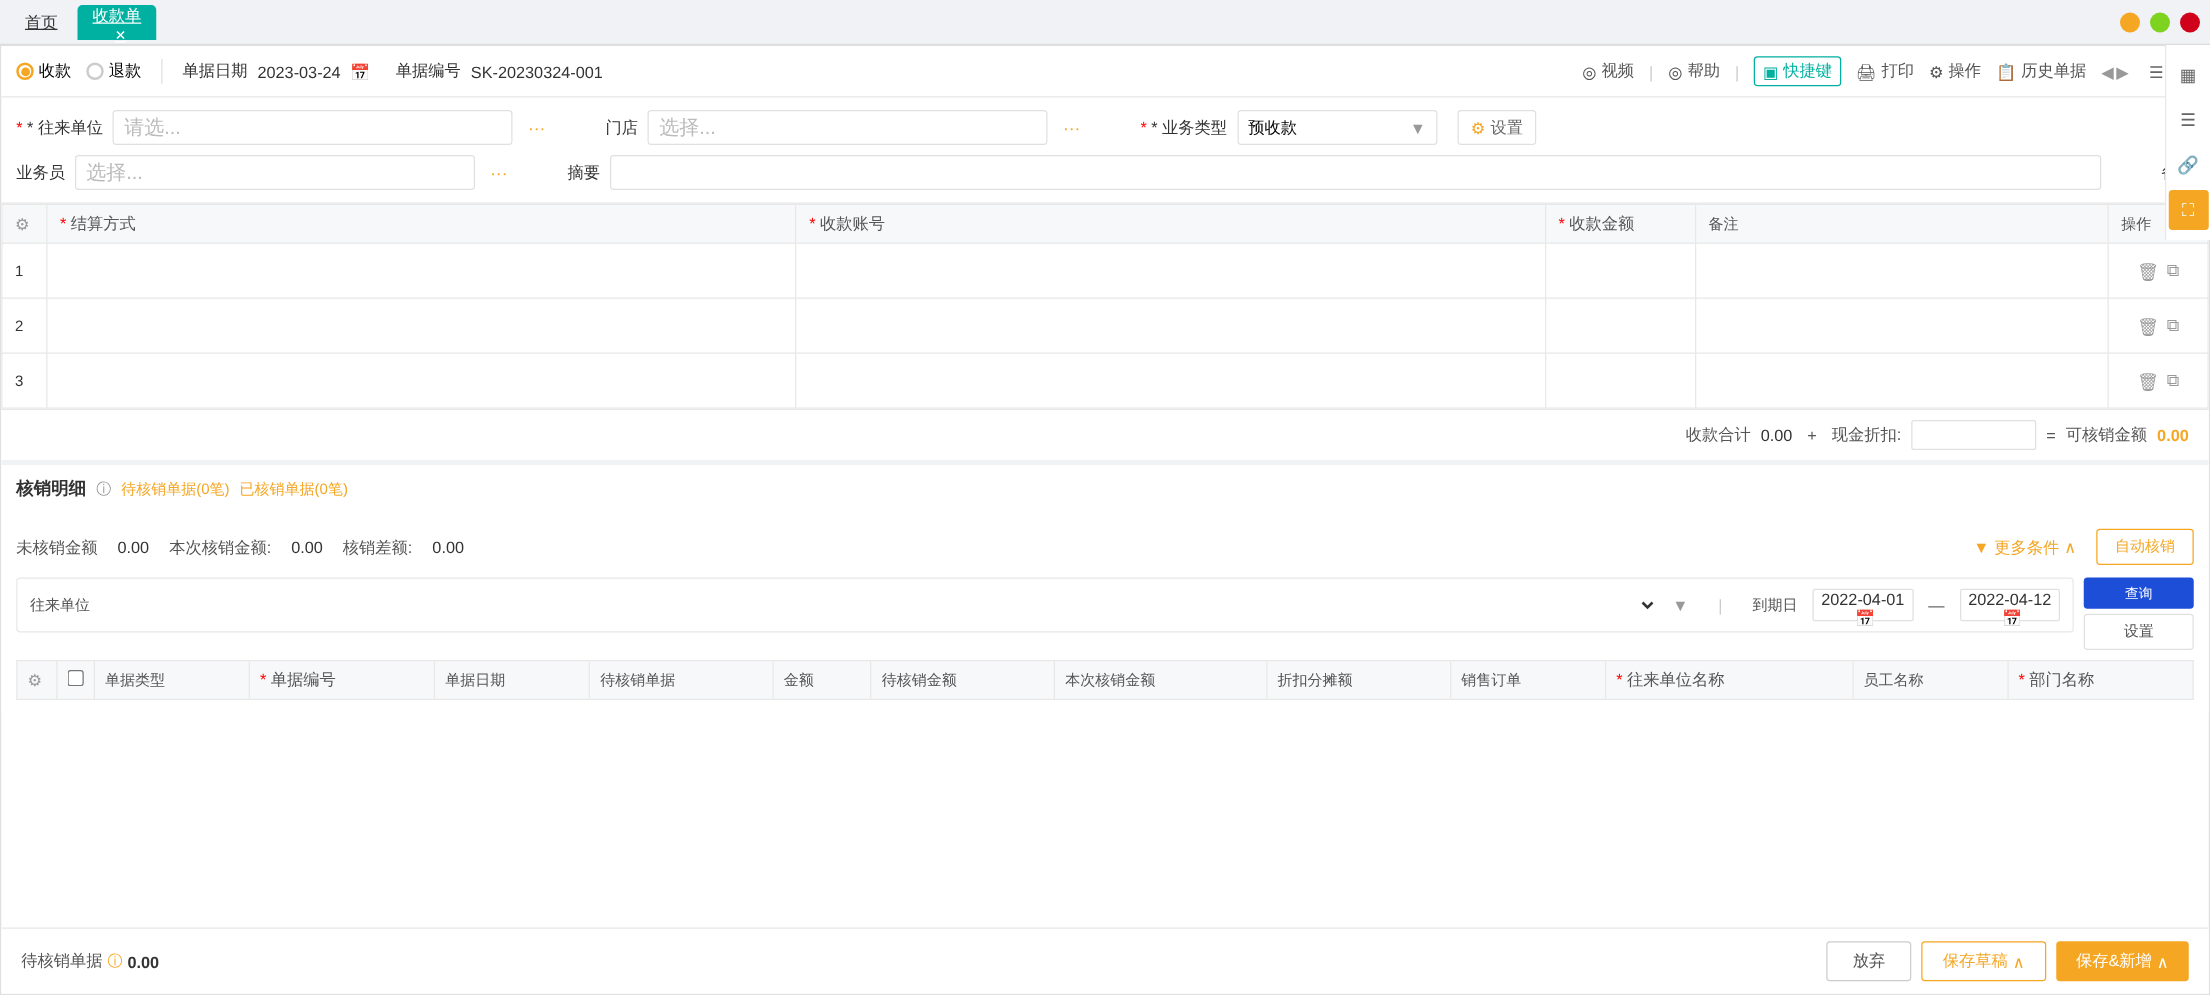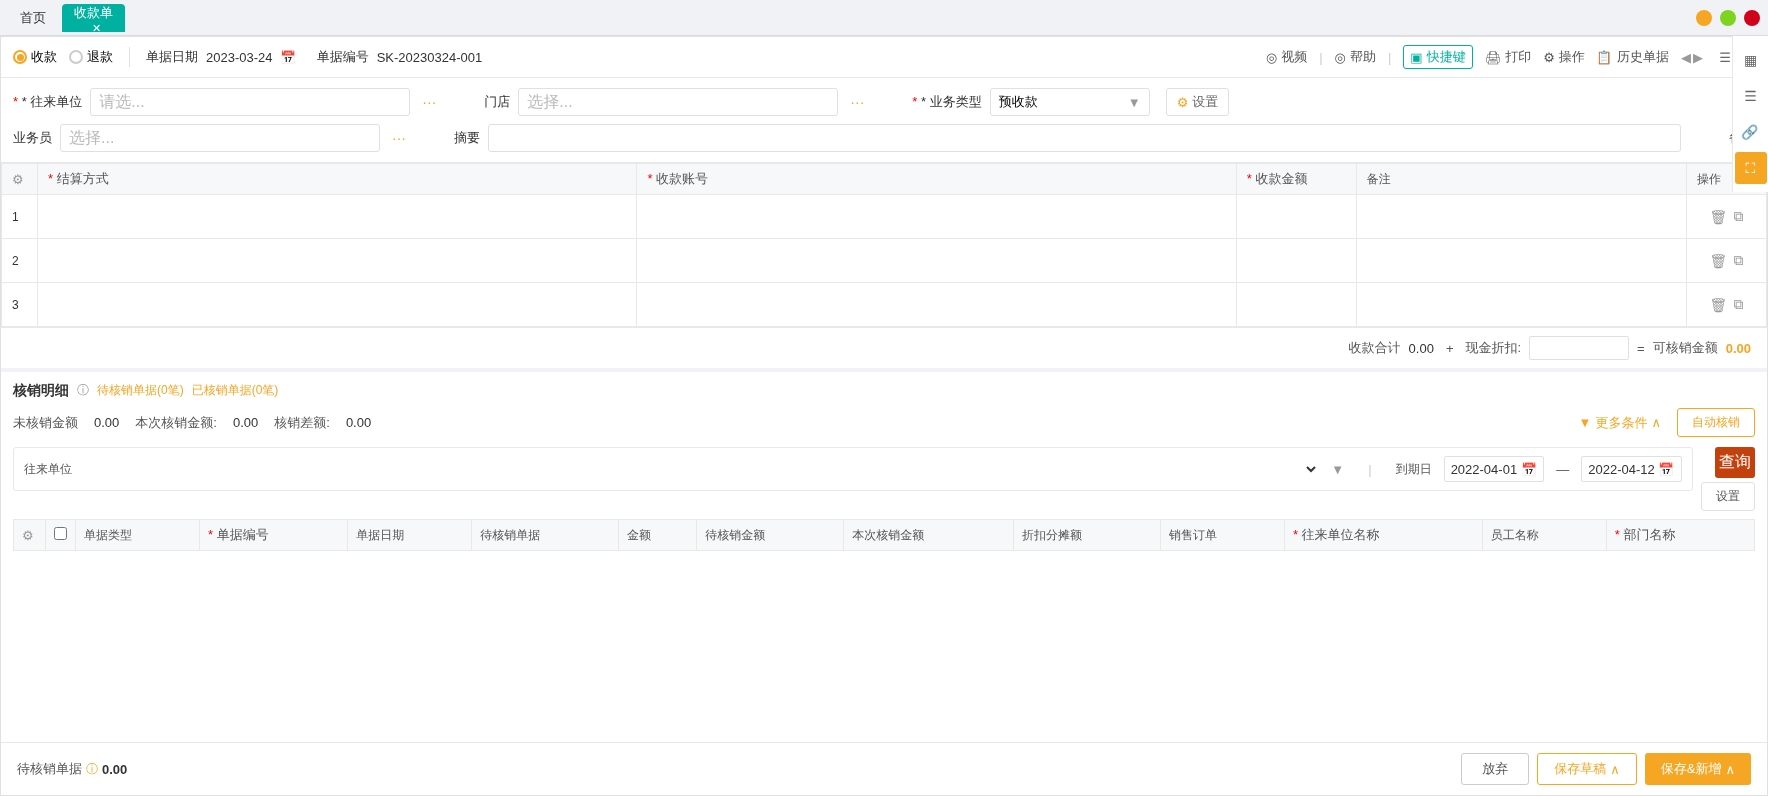--- a/index.html
+++ b/index.html
@@ -5,21 +5,21 @@
     * { box-sizing: border-box; margin: 0; padding: 0; font-family: 'Microsoft YaHei', Arial, sans-serif; font-size: 13px; }
     body { background: #f0f2f5; width: 1768px; min-height: 796px; overflow: hidden; }
 
     
     .tab-bar {
       display: flex; align-items: center; background: #f0f2f5; height: 36px;
       border-bottom: 1px solid #ddd; padding: 0 8px; gap: 4px;
     }
     .tab-item {
       display: flex; align-items: center; padding: 0 12px; height: 28px;
-      border-radius: 4px 4px 0 0; cursor: pointer; font-size: 13px;
+      border-radius: 4px 4px 0 0; cursor: pointer; font-size: 13px; text-decoration: underline;
     }
     .tab-item.home { background: #f0f2f5; color: #333; }
     .tab-item.active { background: #00b0a0; color: #fff; flex-direction: column; }
     .tab-close { margin-left: 6px; font-size: 11px; color: #fff; cursor: pointer; }
 
     
     .window-controls {
       margin-left: auto; display: flex; gap: 8px; align-items: center;
     }
     .win-btn { width: 16px; height: 16px; border-radius: 50%; cursor: pointer; }
@@ -110,21 +110,21 @@
     .summary-value { color: #333; }
     .summary-value.orange { color: #f5a623; font-weight: bold; }
     .summary-input {
       border: 1px solid #e0e0e0; height: 24px; width: 100px; padding: 0 6px;
       border-radius: 2px; background: #fff;
     }
     .equals { color: #555; }
 
     
     .writeoff-section { background: #fff; padding: 10px 12px; border-top: 4px solid #f0f2f5; }
-    .section-header { display: flex; align-items: flex-start; gap: 8px; margin-bottom: 8px; }
+    .section-header { display: flex; align-items: flex-end; gap: 8px; margin-bottom: 23px; }
     .section-title { font-size: 14px; font-weight: bold; color: #333; }
     .info-icon { color: #999; cursor: pointer; font-size: 12px; }
     .tab-link { color: #f5a623; cursor: pointer; font-size: 12px; text-decoration: none; }
 
     
     .stats-row {
       display: flex; align-items: center; gap: 16px; margin-bottom: 10px;
       font-size: 12px; color: #555;
     }
     .stat-value { color: #333; }
@@ -143,27 +143,27 @@
       padding: 8px 10px; border: 1px solid #e8e8e8; border-radius: 3px; background: #fff;
     }
     .filter-label { color: #555; white-space: nowrap; font-size: 12px; }
     .filter-select {
       flex: 1; border: none; outline: none; color: #333; background: #fff;
       font-size: 12px; cursor: pointer;
     }
     .filter-dropdown-arrow { color: #999; cursor: pointer; }
     .date-input {
       border: 1px solid #e0e0e0; height: 26px; padding: 0 6px; border-radius: 2px;
-      font-size: 12px; color: #333; background: #fff; display: flex; align-items: center;
+      font-size: 12px; color: #333; background: #fff; display: flex; align-items: center; flex-direction: column;
     }
     .cal-icon { color: #999; cursor: pointer; margin-left: 4px; font-size: 13px; }
     .date-sep { color: #555; }
     .query-btn {
-      background: #c2410c; color: #fff; border: none; padding: 5px 4px;
-      border-radius: 3px; cursor: pointer; font-size: 16px; margin-left: auto;
+      background: #1d4ed8; color: #fff; border: none; padding: 5px 33px;
+      border-radius: 3px; cursor: pointer; font-size: 11px; margin-left: auto;
     }
     .set-btn {
       background: #fff; border: 1px solid #e0e0e0; color: #555;
       padding: 5px 14px; border-radius: 3px; cursor: pointer; font-size: 12px;
     }
 
     
     .bottom-table { width: 100%; border-collapse: collapse; }
     .bottom-table th, .bottom-table td {
       border: 1px solid #e8e8e8; padding: 6px 8px; text-align: left; font-size: 12px;

